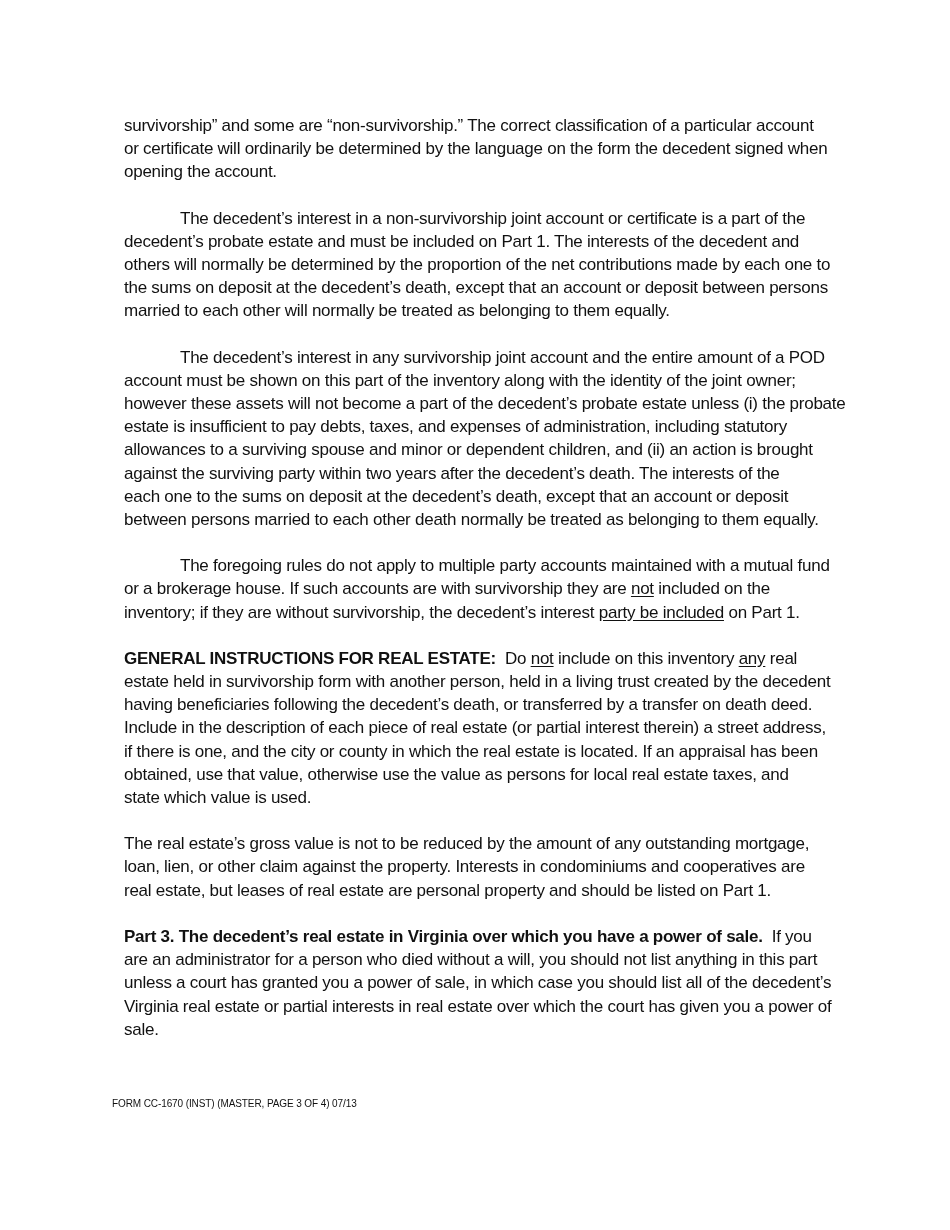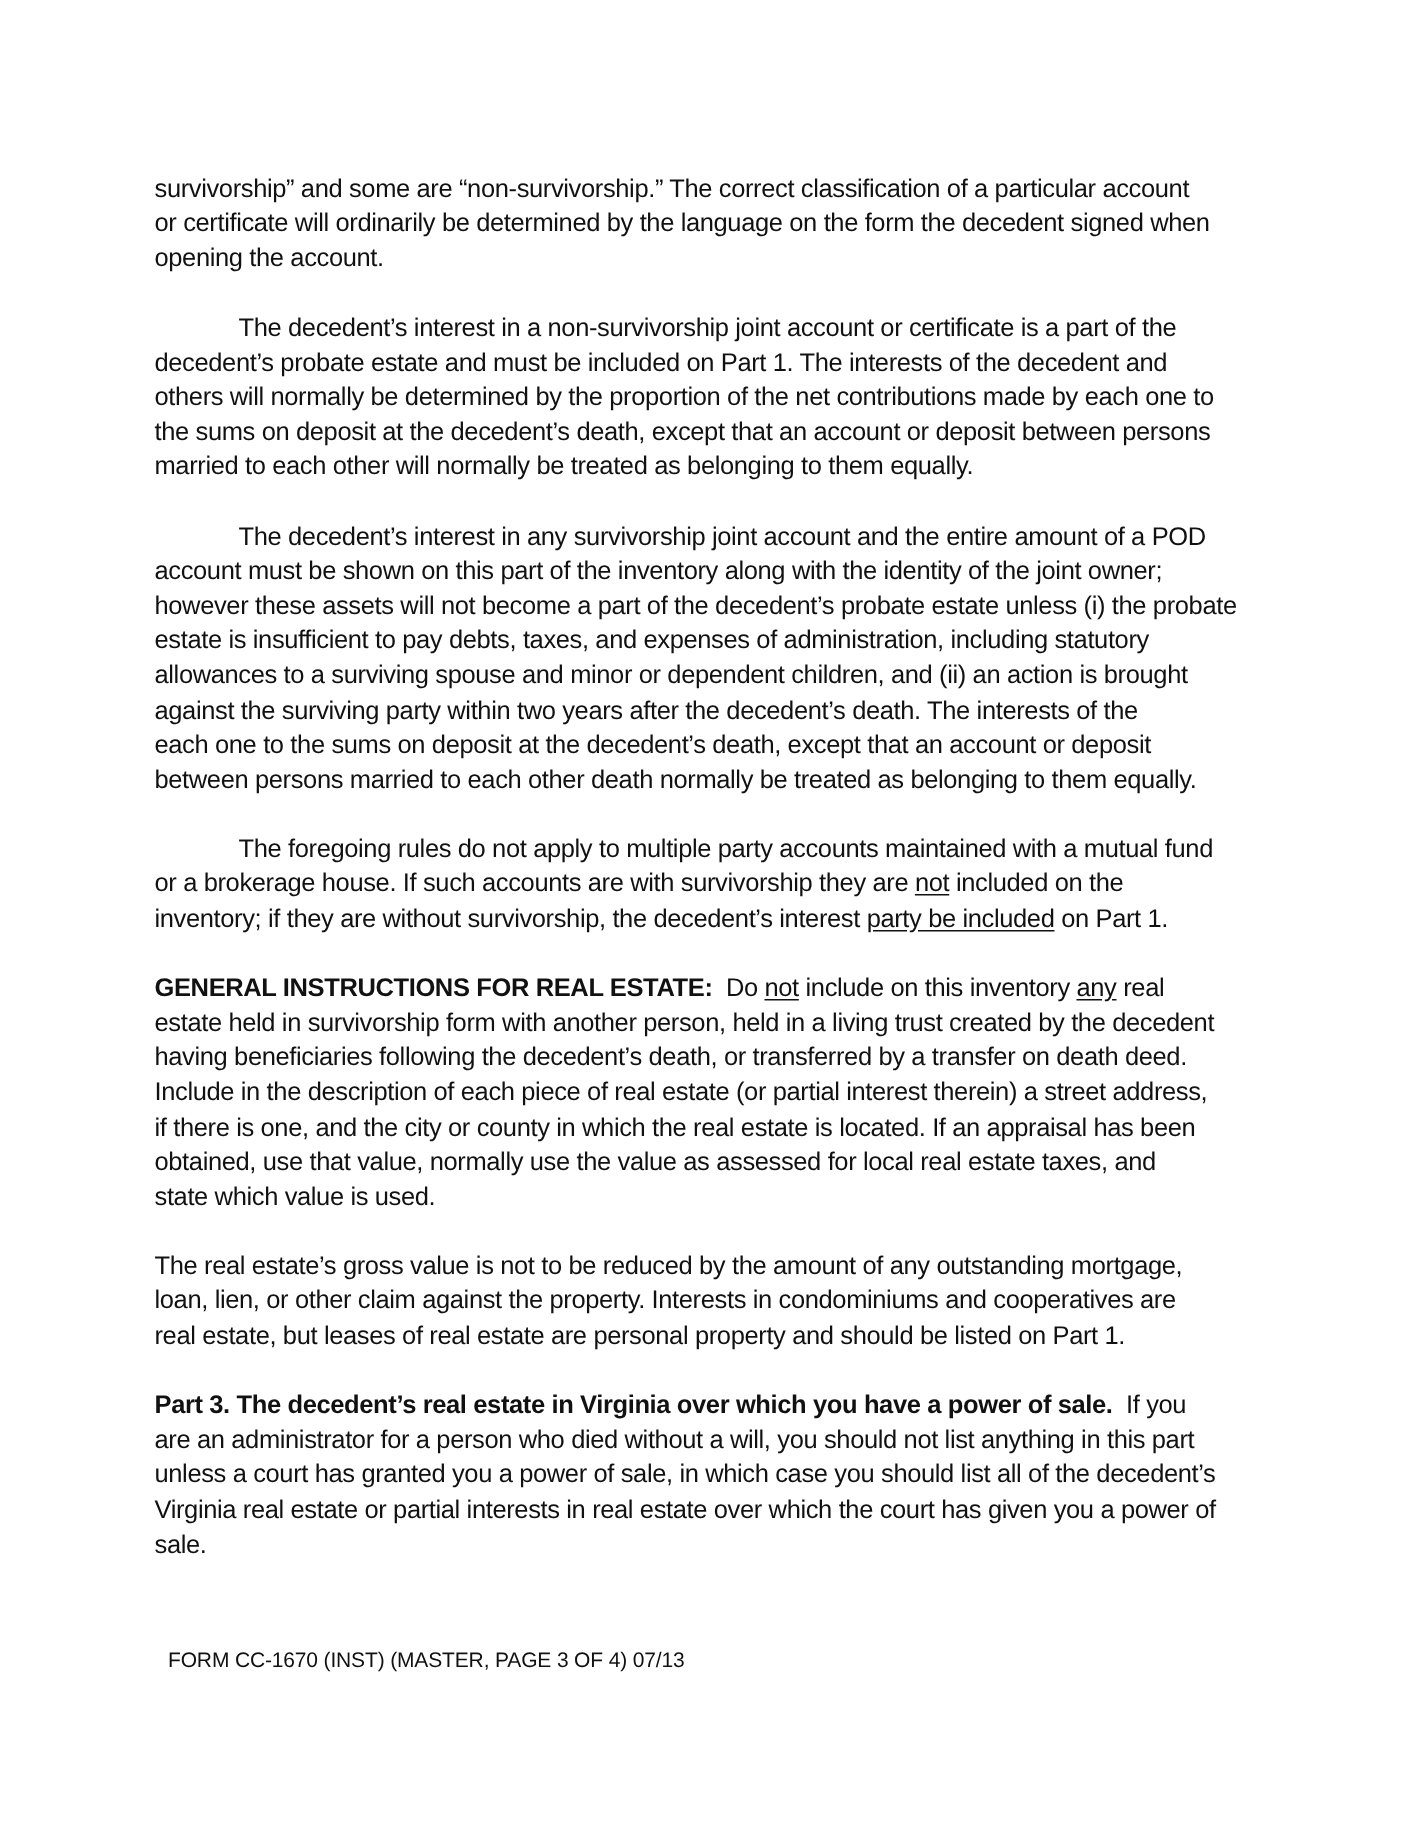--- a/index.html
+++ b/index.html
@@ -10,40 +10,40 @@
     body {
       width: 950px;
       height: 1230px;
       position: relative;
       overflow: hidden;
       font-family: "Liberation Sans", "DejaVu Sans", sans-serif;
       color: #111111;
     }
     .page {
       position: absolute;
-      left: 103px;
+      left: 124px;
       top: 114px;
       width: 800px;
     }
     .para {
       font-size: 17px;
       line-height: 23.2px;
       margin: 0 0 23px 0;
       white-space: nowrap;
       letter-spacing: -0.25px;
     }
     .line { display: block; }
     .indent { padding-left: 56px; }
     .u { text-decoration: underline; text-underline-offset: 2px; }
     .b { font-weight: bold; }
     .footer {
       position: absolute;
       left: 112px;
       top: 1098px;
-      font-size: 14px;
+      font-size: 10px;
       letter-spacing: -0.1px;
       color: #111111;
     }
   </style>
 </head>
 <body>
 
 <div class="page">
 
   <p class="para">
@@ -76,21 +76,21 @@
     <span class="line"><span>or a brokerage house.  If such accounts are with survivorship they are </span><span class="u">not</span><span> included on the</span></span>
     <span class="line"><span>inventory; if they are without survivorship, the decedent’s interest </span><span class="u">party be included</span><span> on Part 1.</span></span>
   </p>
 
   <p class="para">
     <span class="line"><span class="b">GENERAL INSTRUCTIONS FOR REAL ESTATE:</span><span style="white-space:pre">  Do </span><span class="u">not</span><span> include on this inventory </span><span class="u">any</span><span> real</span></span>
     <span class="line">estate held in survivorship form with another person, held in a living trust created by the decedent</span>
     <span class="line">having beneficiaries following the decedent’s death, or transferred by a transfer on death deed.</span>
     <span class="line">Include in the description of each piece of real estate (or partial interest therein) a street address,</span>
     <span class="line">if there is one, and the city or county in which the real estate is located.  If an appraisal has been</span>
-    <span class="line">obtained, use that value, normally use the value as assessed for local real estate taxes, and</span>
+    <span class="line">obtained, use that value, otherwise use the value as persons for local real estate taxes, and</span>
     <span class="line">state which value is used.</span>
   </p>
 
   <p class="para">
     <span class="line">The real estate’s gross value is not to be reduced by the amount of any outstanding mortgage,</span>
     <span class="line">loan, lien, or other claim against the property.  Interests in condominiums and cooperatives are</span>
     <span class="line">real estate, but leases of real estate are personal property and should be listed on Part 1.</span>
   </p>
 
   <p class="para">

